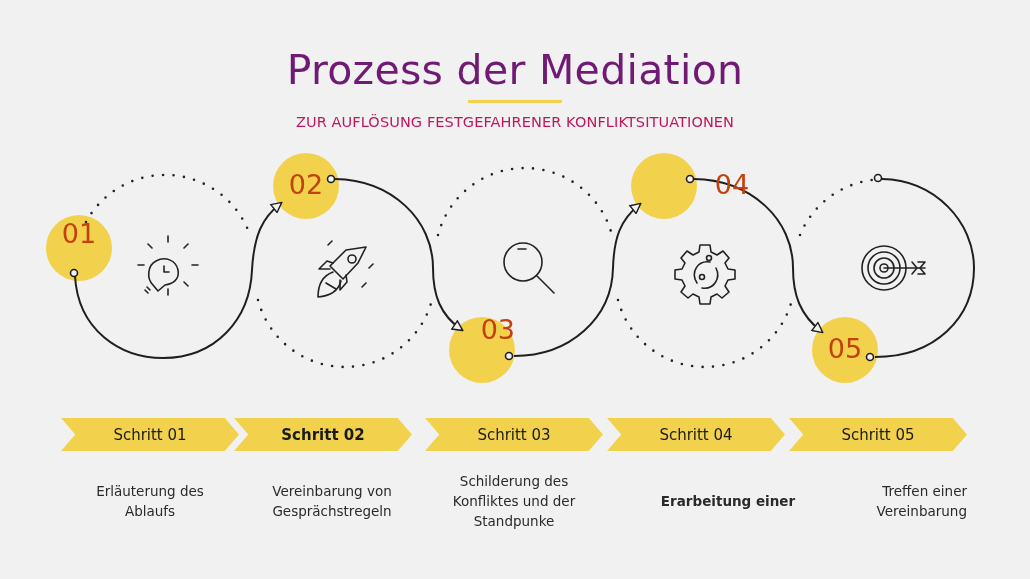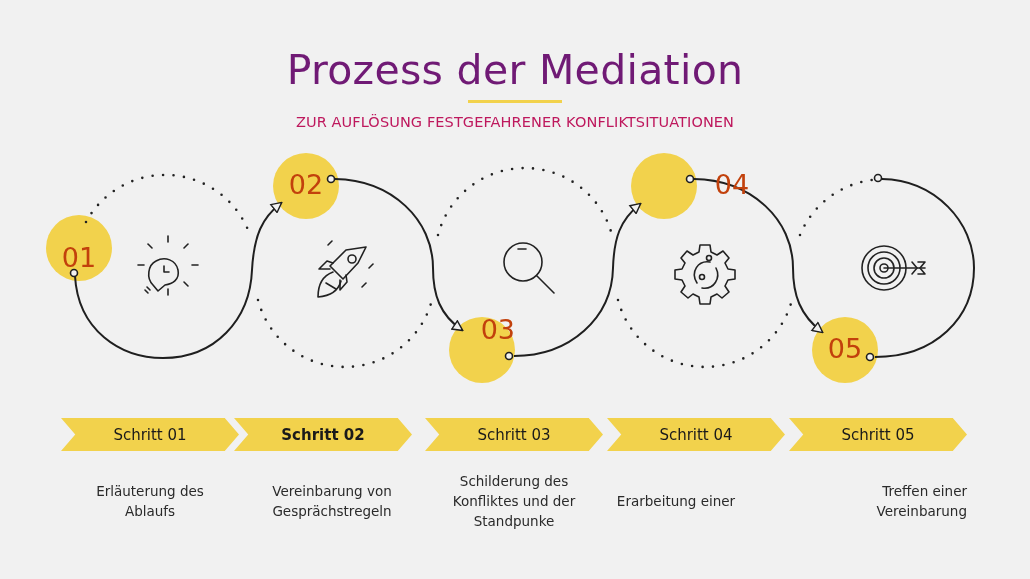--- a/index.html
+++ b/index.html
@@ -128,21 +128,21 @@
       <circle cx="884" cy="268" r="22"></circle>
       <circle cx="884" cy="268" r="16"></circle>
       <circle cx="884" cy="268" r="10"></circle>
       <circle cx="884" cy="268" r="4"></circle>
       <line x1="884" y1="268" x2="925" y2="268"></line>
       <path d="M912,262 L917,268 L912,274 M918,262 L925,262 L920,268 L925,274 L918,274"></path>
     </g>
   </g>
 </svg>
 
-<div class="badge-num" style="left:46px; top:242px;">01</div>
+<div class="badge-num" style="left:46px; top:218px;">01</div>
 <div class="badge-num" style="left:273px; top:169px;">02</div>
 <div class="badge-num" style="left:449px; top:314px;text-align:right;">03</div>
 <div class="badge-num" style="left:667px; top:169px;margin-left:32px;">04</div>
 <div class="badge-num" style="left:812px; top:333px;">05</div>
 
 <div class="chevron" style="left:61px;">Schritt 01</div>
 <div class="chevron" style="left:234px;font-weight:bold;">Schritt 02</div>
 <div class="chevron" style="left:425px;">Schritt 03</div>
 <div class="chevron" style="left:607px;">Schritt 04</div>
 <div class="chevron" style="left:789px;">Schritt 05</div>
@@ -153,19 +153,19 @@
 </div>
 <div class="desc" style="left:243px;">
   <span>Vereinbarung von</span>
   <span>Gesprächstregeln</span>
 </div>
 <div class="desc" style="left:425px;">
   <span>Schilderung des</span>
   <span>Konfliktes und der</span>
   <span>Standpunke</span>
 </div>
-<div class="desc" style="left:587px;">
+<div class="desc" style="left:639px;font-weight:bold;">
   <span>Erarbeitung einer</span>
 </div>
 <div class="desc" style="left:789px;align-items:flex-end;">
   <span>Treffen einer</span>
   <span>Vereinbarung</span>
 </div>
 
 </body></html>

